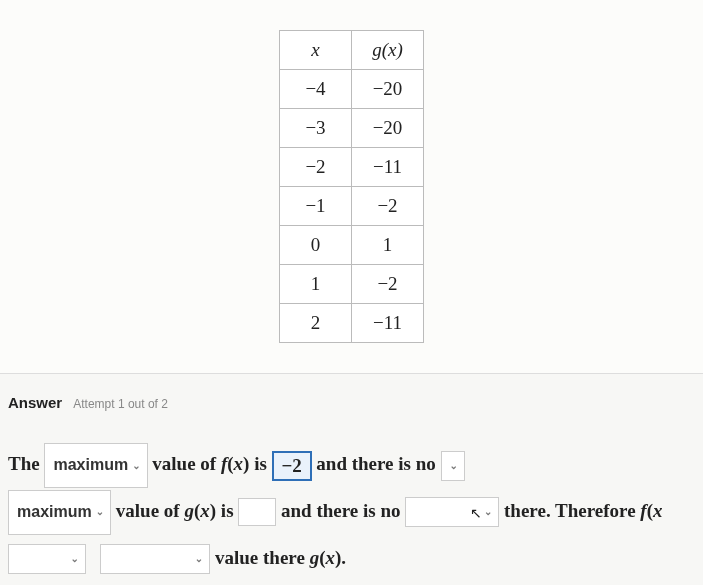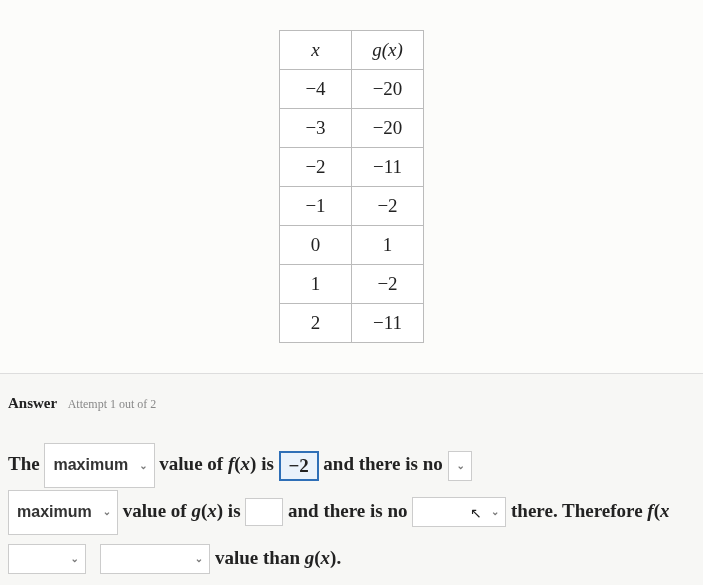--- a/index.html
+++ b/index.html
@@ -35,21 +35,21 @@
     }
     table.data-table th {
       font-style: italic;
     }
     .answer-section {
       border-top: 1px solid #ddd;
       background: #f7f7f5;
       padding: 18px 8px 10px 8px;
     }
     .answer-header {
-      font-family: Liberation Serif, serif;
+      font-family: Liberation Sans, sans-serif;
       margin-bottom: 28px;
     }
     .answer-label {
       font-weight: bold;
       font-size: 15px;
       color: #222;
     }
     .attempt {
       font-size: 12px;
       color: #888;
@@ -63,21 +63,21 @@
     .dropdown {
       display: inline-flex;
       align-items: center;
       border: 1px solid #ccc;
       background: #fff;
       padding: 2px 6px 2px 8px;
       font-family: Arial, Helvetica, sans-serif;
       font-size: 16px;
       color: #333;
       vertical-align: middle;
-      gap: 11px;
+      gap: 4px;
       min-height: 22px;
     }
     .dropdown.empty-narrow { width: 62px; }
     .dropdown.empty-med { width: 78px; }
     .dropdown.empty-wide { width: 94px; }
     .chevron {
       font-size: 10px;
       color: #777;
     }
     .input-box {
@@ -189,17 +189,17 @@
 
     <span class="dropdown empty-narrow">
       <span></span>
       <span class="chevron" style="margin-left:auto">⌄</span>
     </span>
     &nbsp;
     <span class="dropdown empty-wide">
       <span></span>
       <span class="chevron" style="margin-left:auto">⌄</span>
     </span>
-    <span> value than </span><span class="mathfn">g</span>(<span class="mathfn">x</span>)<span>.</span>
+    <span> value there </span><span class="mathfn">g</span>(<span class="mathfn">x</span>)<span>.</span>
   </div>
 </div>
 
 <div class="cursor" style="left:470px; top:505px;">↖</div>
 
 </body></html>

